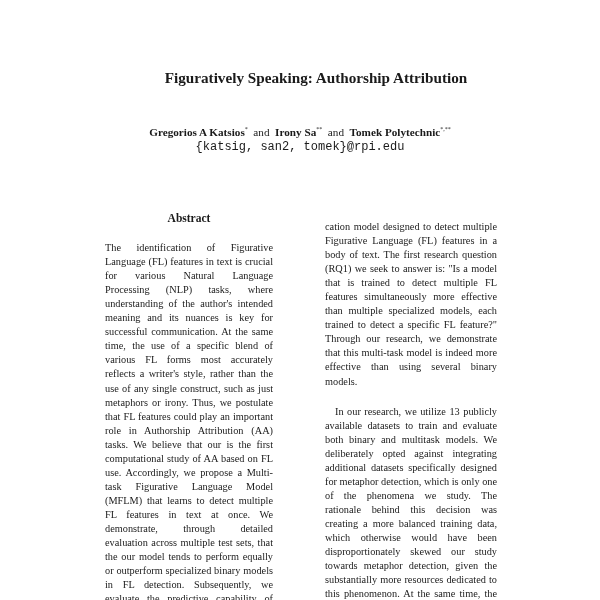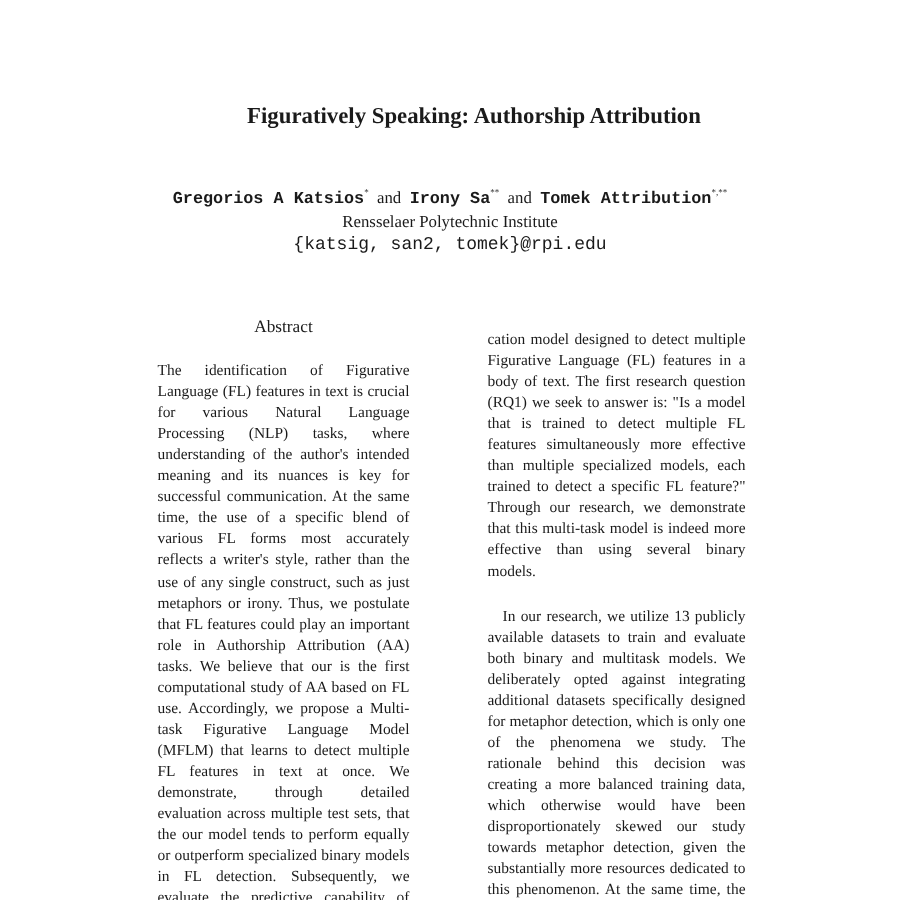--- a/index.html
+++ b/index.html
@@ -2,48 +2,47 @@
 <html><head>
 <meta charset="utf-8">
 <style>
   html, body { margin:0; padding:0; background:#ffffff; }
   body { width:600px; height:600px; overflow:hidden; position:relative;
          font-family:"Liberation Serif", "DejaVu Serif", serif; color:#1a1a1a; }
   .title { position:absolute; left:0; width:600px; top:68px; text-align:center;
            font-weight:bold; font-size:15.2px; line-height:19px;padding-left:16px; }
   .authors { position:absolute; left:0; width:600px; top:122px; text-align:center;
              font-size:11.2px; line-height:15px; }
-  .authors b { font-weight:bold;font-family:Liberation Mono, monospace; }
+  .authors b { font-weight:bold; }
   .authors sup { font-size:6px; vertical-align:5px; }
   .mono { font-family:"Liberation Mono", "DejaVu Sans Mono", monospace; font-size:12px; }
   .col { position:absolute; font-size:10.3px; line-height:14.05px; text-align:justify; }
   .col-left { left:89px; top:211px; width:200px; }
   .col-right { left:309px; top:204px; width:204px; }
-  .abs-head { text-align:center; font-weight:normal; font-size:11.5px; margin-bottom:8px; }
+  .abs-head { text-align:center; font-weight:bold; font-size:11.5px; margin-bottom:8px; }
   .para { margin:16px; }
   .indent { text-indent:10px; }
   .sec-head { font-weight:bold; font-size:12.3px; margin:8px 0 6px -21px; }
   .sec-head .num { display:inline-block; width:22px; }
 </style>
 </head>
 <body>
 
 <div class="title">
   <div>Figuratively Speaking: Authorship Attribution</div>
 </div>
 
 <div class="authors">
   <div>
     <b>Gregorios A Katsios</b><sup>*</sup>
     &nbsp;<span>and</span>&nbsp;
     <b>Irony Sa</b><sup>**</sup>
     &nbsp;<span>and</span>&nbsp;
-    <b>Tomek Attribution</b><sup>*,**</sup>
+    <b>Tomek Polytechnic</b><sup>*,**</sup>
   </div>
-  <div>Rensselaer Polytechnic Institute</div>
   <div class="mono">{katsig, san2, tomek}@rpi.edu</div>
 </div>
 
 <div class="col col-left">
   <div class="abs-head">Abstract</div>
   <p class="para">The identification of Figurative Language (FL) features in text is crucial for various Natural Language Processing (NLP) tasks, where understanding of the author's intended meaning and its nuances is key for successful communication. At the same time, the use of a specific blend of various FL forms most accurately reflects a writer's style, rather than the use of any single construct, such as just metaphors or irony. Thus, we postulate that FL features could play an important role in Authorship Attribution (AA) tasks. We believe that our is the first computational study of AA based on FL use. Accordingly, we propose a Multi-task Figurative Language Model (MFLM) that learns to detect multiple FL features in text at once. We demonstrate, through detailed evaluation across multiple test sets, that the our model tends to perform equally or outperform specialized binary models in FL detection. Subsequently, we evaluate the predictive capability of joint FL features towards the AA task on three datasets, observing improved AA performance through the integration of MFLM embeddings.</p>
   <div class="sec-head">
     <span class="num">1</span><span>Introduction</span>
   </div>
 

